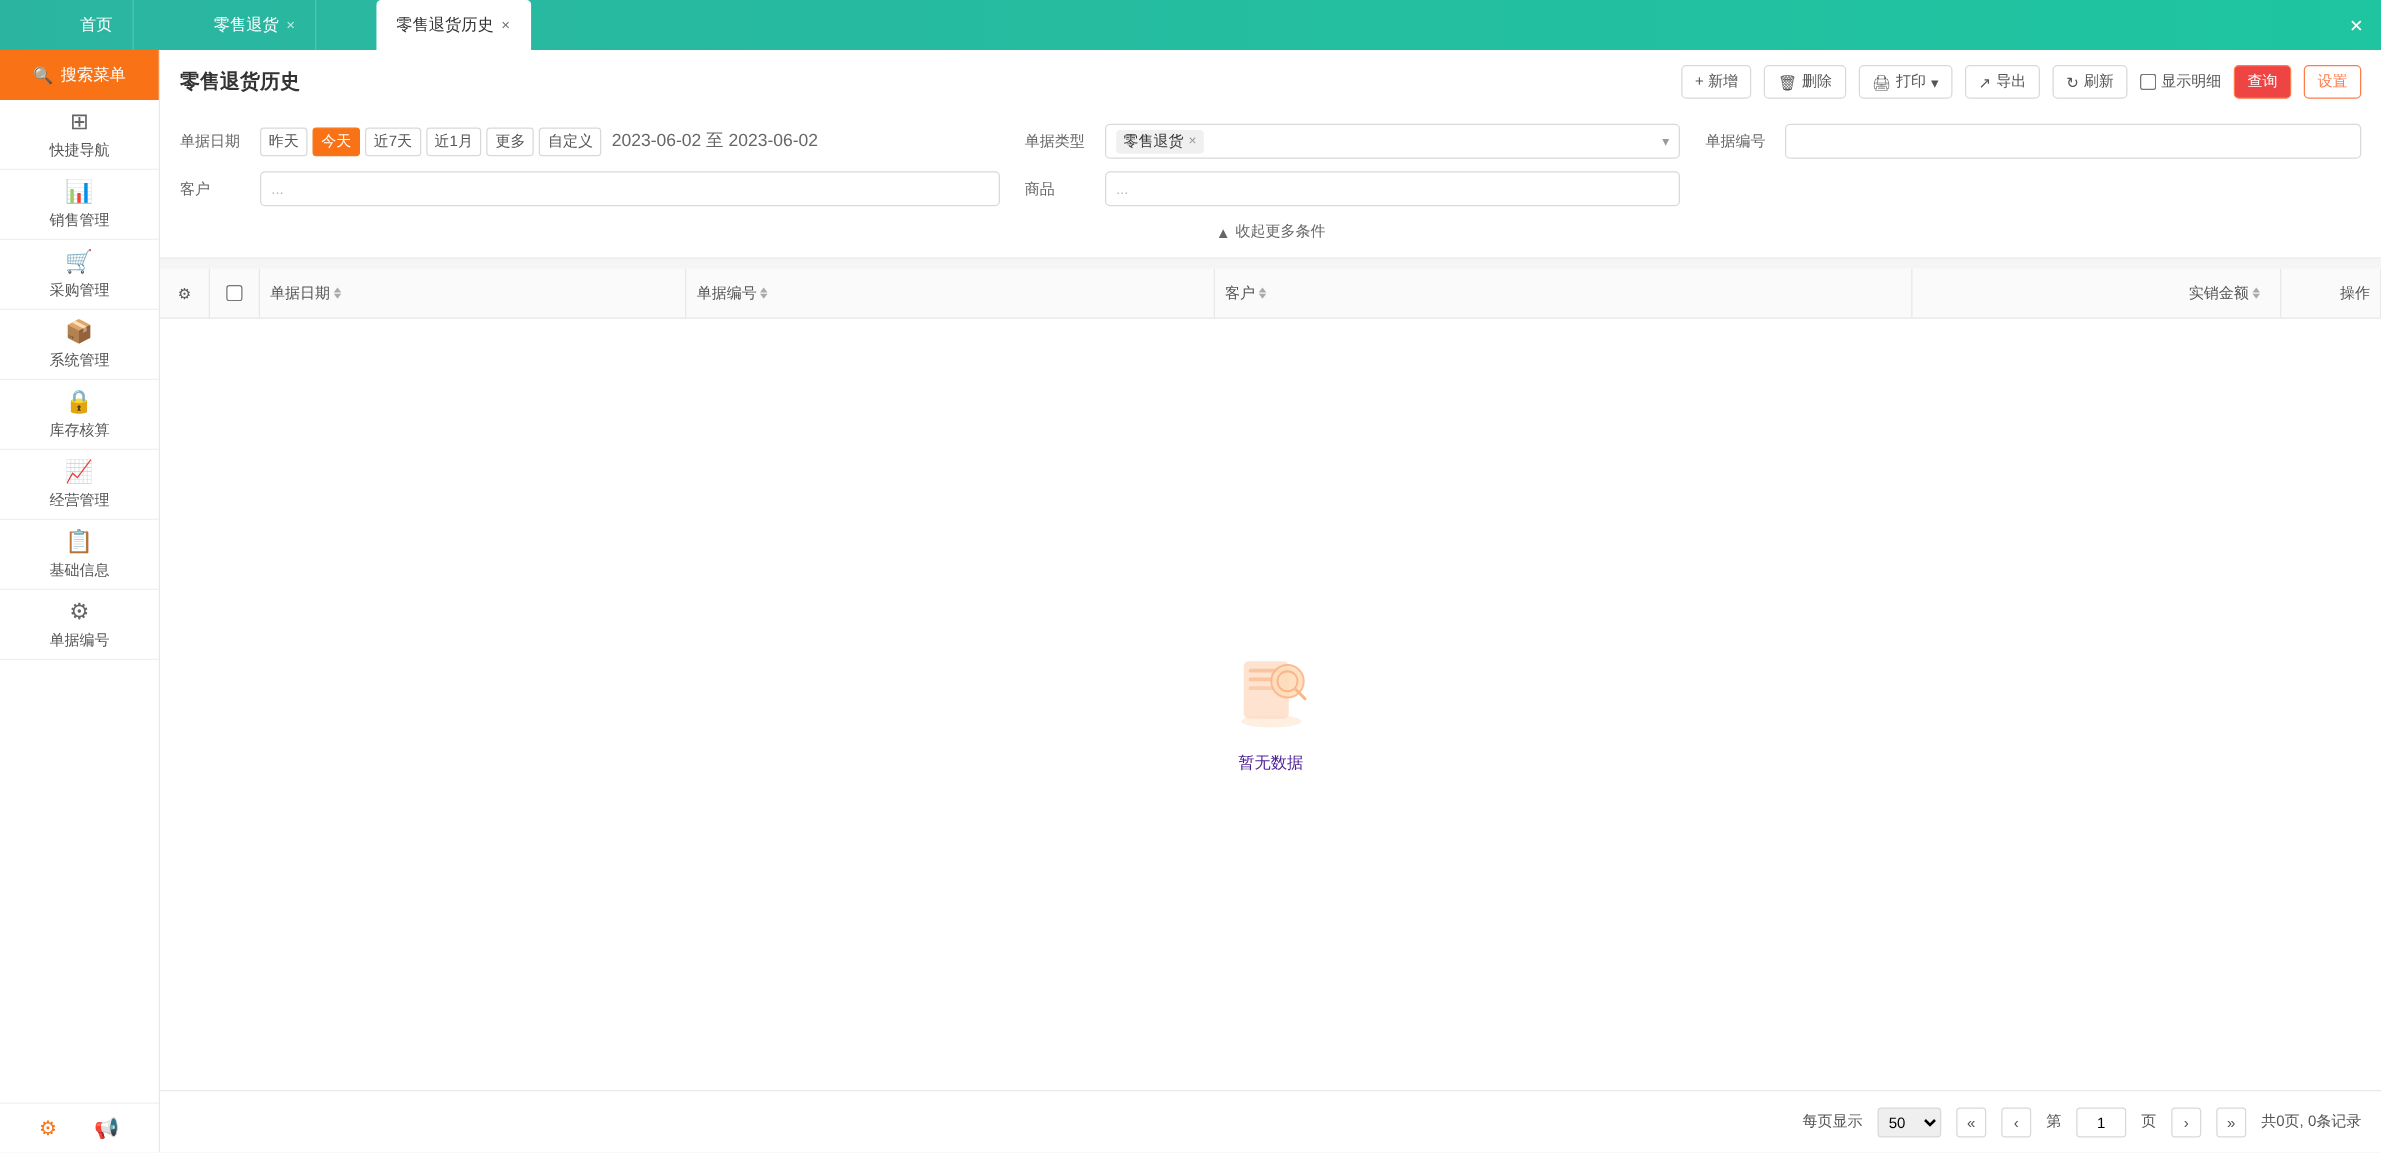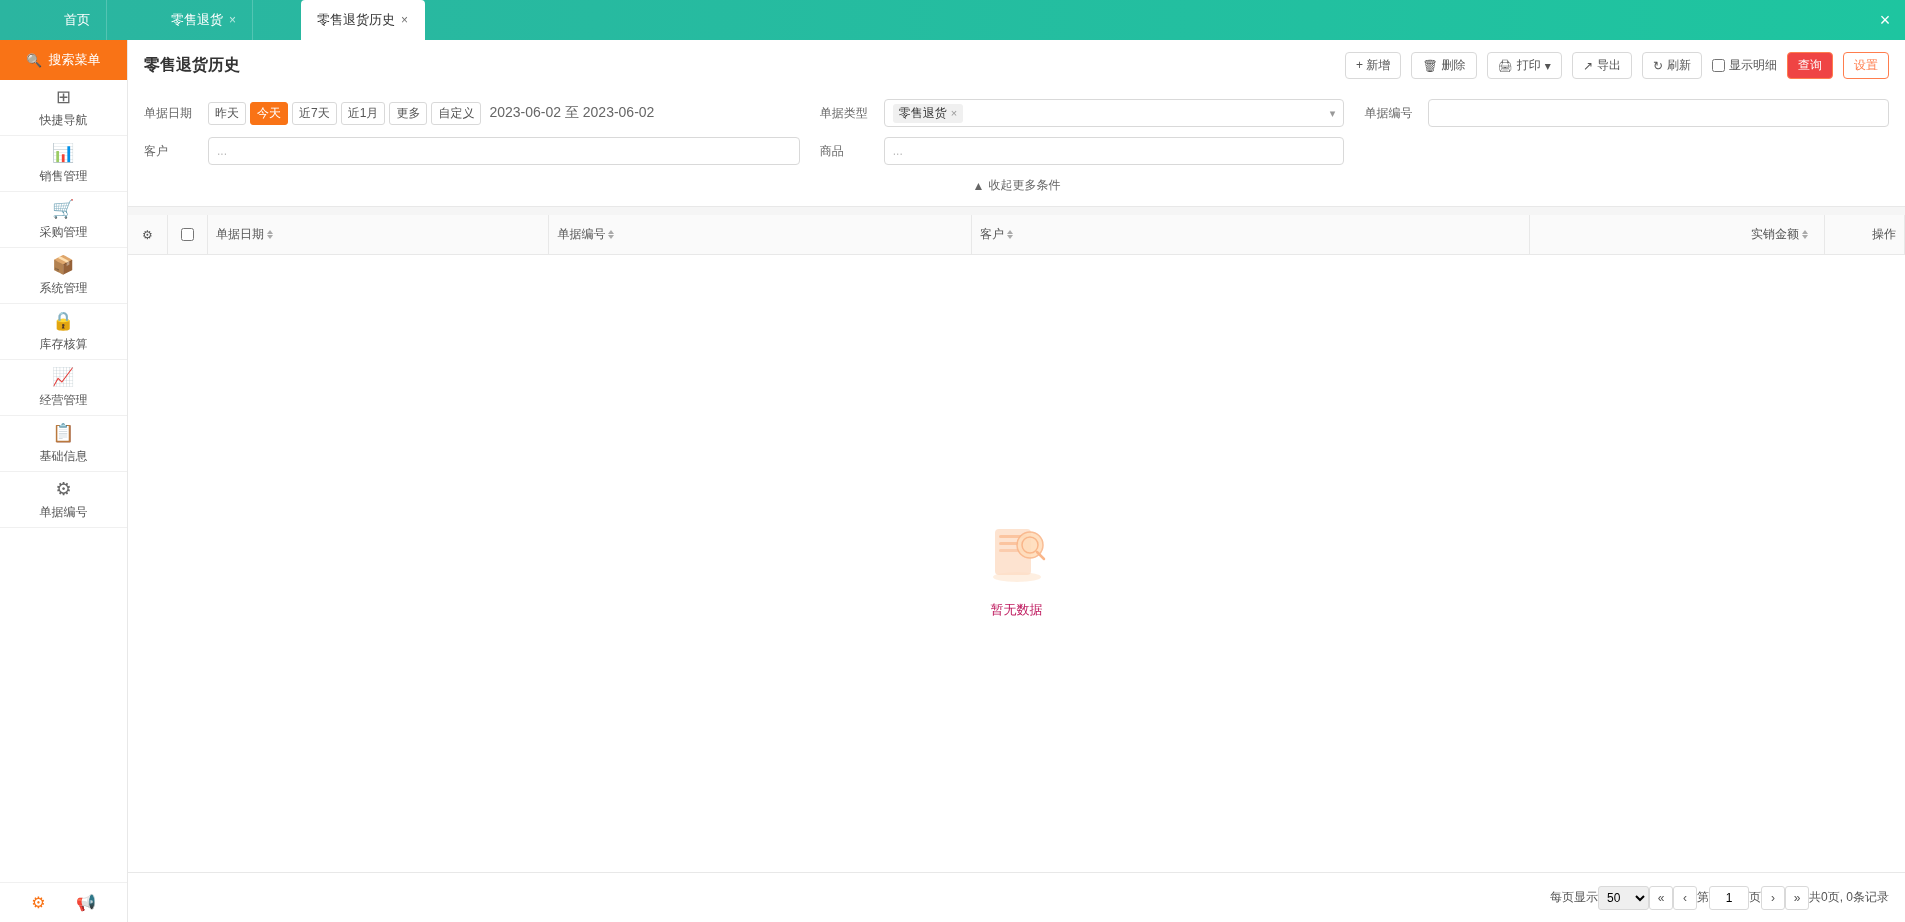--- a/index.html
+++ b/index.html
@@ -327,33 +327,33 @@
       align-items: center;
       justify-content: center;
       gap: 12px;
     }
     .empty-icon {
       width: 80px;
       height: 80px;
     }
     .empty-text {
       font-size: 13px;
-      color: #be185d;
+      color: #4c1d95;
     }
 
     
     .pagination-bar {
       height: 50px;
       background: #fff;
       border-top: 1px solid #e8e8e8;
       display: flex;
       align-items: center;
       justify-content: flex-end;
       padding: 0 16px;
-      gap: 0;
+      gap: 12px;
       flex-shrink: 0;
       font-size: 12px;
       color: #555;
     }
     .page-size-select {
       height: 24px;
       border: 1px solid #d9d9d9;
       border-radius: 3px;
       padding: 0 4px;
       font-size: 12px;

